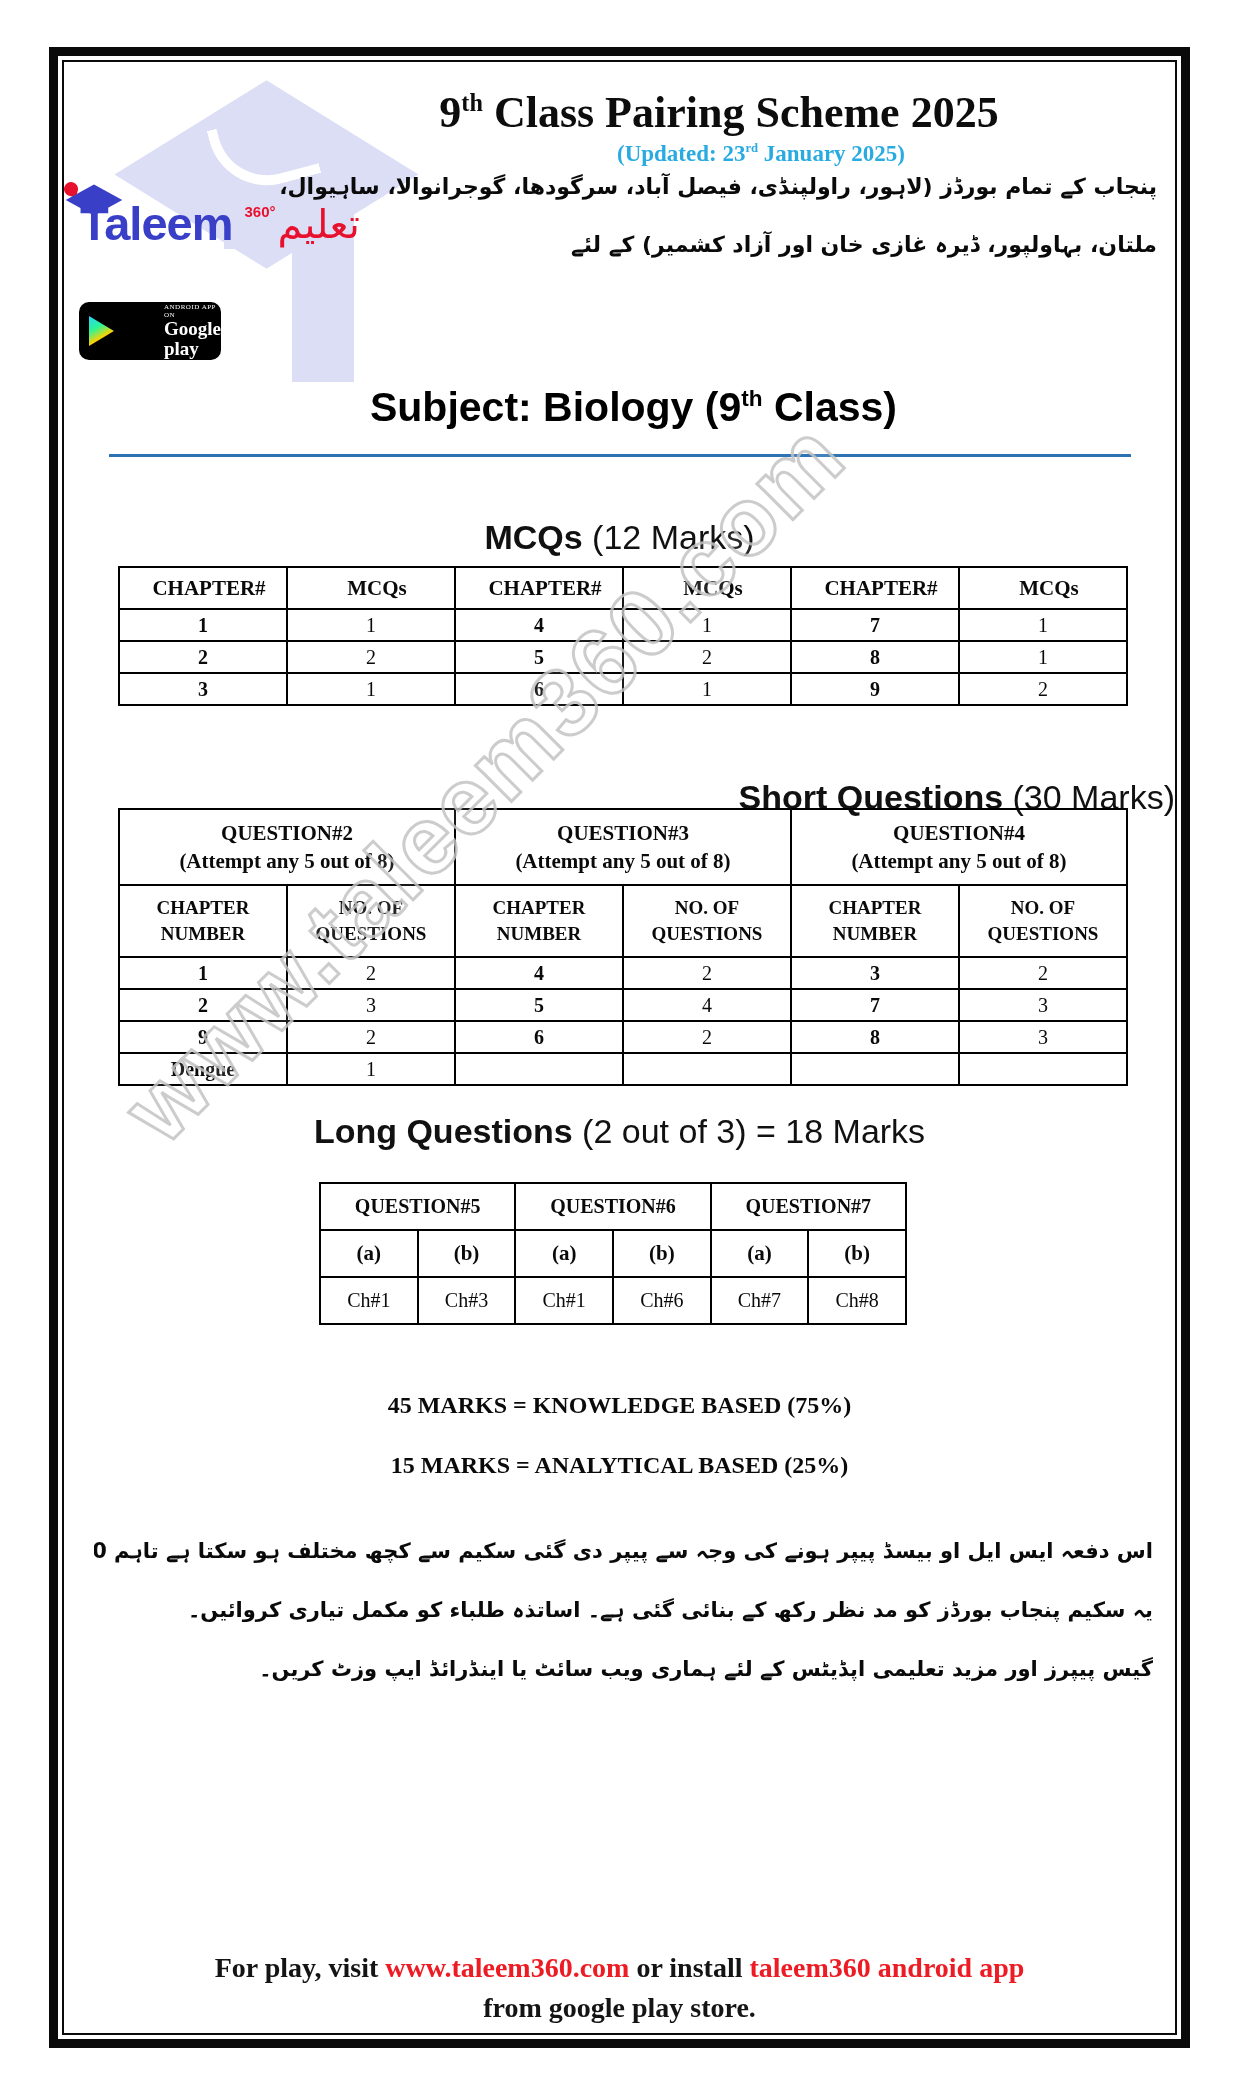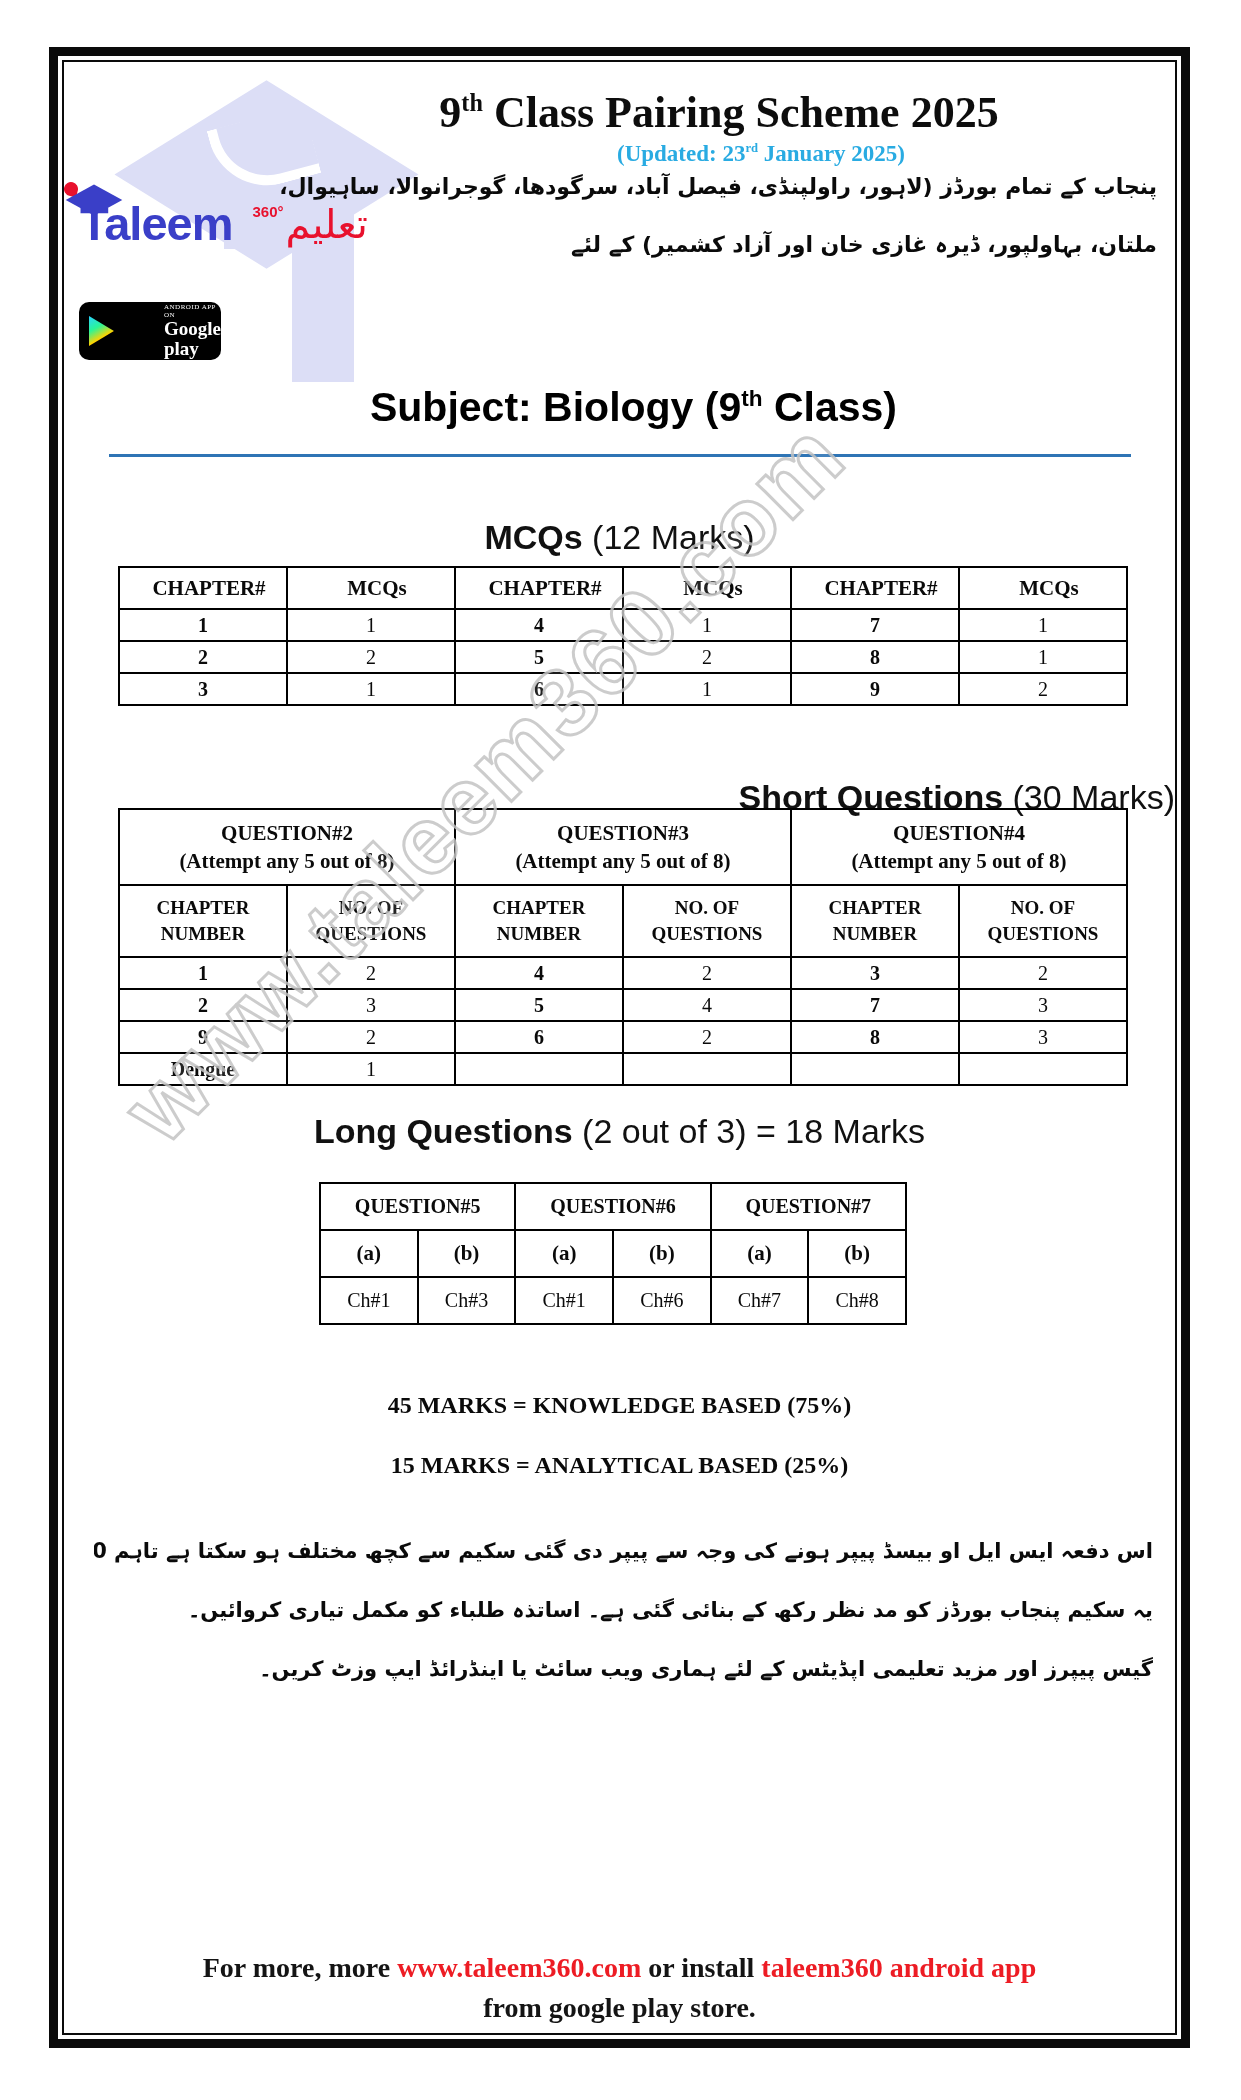--- a/index.html
+++ b/index.html
@@ -20,21 +20,21 @@
   .wm-diamond{position:absolute;left:95px;top:5px;width:215px;height:215px;background:#dcdef6;transform:scaleY(.62) rotate(45deg);}
   .wm-base{position:absolute;left:160px;top:115px;width:115px;height:72px;background:#dcdef6;}
   .wm-col{position:absolute;left:228px;top:95px;width:62px;height:225px;background:#dcdef6;}
   .wm-squiggle{position:absolute;left:150px;top:55px;width:90px;height:60px;border:10px solid #fff;border-top:none;border-right:none;border-radius:0 0 0 60px;transform:rotate(-15deg);}
   
   .brand{position:absolute;left:16px;top:140px;display:flex;align-items:flex-end;z-index:5;font-family:"Liberation Sans",sans-serif;}
   .brand-t-wrap{position:relative;display:inline-block;}
   .brand-cap{position:absolute;left:-6px;top:-22px;width:40px;height:40px;background:#3a3fc8;transform:scaleY(.55) rotate(45deg);}
   .brand-cap-tassel{position:absolute;left:-16px;top:-20px;width:14px;height:14px;background:#e8112d;border-radius:50% 50% 0 50%;transform:rotate(15deg);}
   .brand-name{font-weight:bold;font-size:47px;line-height:44px;color:#3a3fc8;letter-spacing:-1px;}
-  .brand-suffix{font-weight:bold;font-size:15px;color:#e8112d;transform:translateY(-26px);display:inline-block;margin-left:20px;}
+  .brand-suffix{font-weight:bold;font-size:15px;color:#e8112d;transform:translateY(-26px);display:inline-block;margin-left:12px;}
   .brand-urdu{font-family:"DejaVu Sans",sans-serif;font-weight:normal;font-size:40px;line-height:44px;color:#e8112d;margin-left:2px;}
   
   .gp-badge{position:absolute;left:15px;top:240px;width:142px;height:58px;background:#000;border-radius:10px;display:flex;align-items:center;padding:0 10px;box-sizing:border-box;gap:9px;z-index:5;}
   .gp-tri{width:26px;height:30px;clip-path:polygon(0 0,96% 50%,0 100%);background:linear-gradient(150deg,#2ad2ff 0%,#2af598 35%,#ffd300 65%,#ff3a44 100%);flex:0 0 auto;}
   .gp-text{display:flex;flex-direction:column;color:#fff;font-family:Liberation Serif, serif;margin-left:40px;}
   .gp-top{font-size:7px;letter-spacing:.5px;}
   .gp-bottom{font-size:19px;font-weight:bold;letter-spacing:0;line-height:20px;}
   
   .title-block{position:absolute;left:255px;top:16px;width:800px;text-align:center;z-index:4;}
   .main-title{font-weight:bold;font-size:44px;line-height:50px;color:#0d0d0d;font-family:"Liberation Serif",serif;}
@@ -275,20 +275,20 @@
       <div class="m2">15 MARKS = ANALYTICAL BASED (25%)</div>
     </div>
 
     <div class="notes-urdu">
       <div>اس دفعہ ایس ایل او بیسڈ پیپر ہونے کی وجہ سے پیپر دی گئی سکیم سے کچھ مختلف ہو سکتا ہے تاہم 90% یہی سکیم فالو ہو گی۔ انشاء اللہ۔</div>
       <div>یہ سکیم پنجاب بورڈز کو مد نظر رکھ کے بنائی گئی ہے۔ اساتذہ طلباء کو مکمل تیاری کروائیں۔</div>
       <div>گیس پیپرز اور مزید تعلیمی اپڈیٹس کے لئے ہماری ویب سائٹ یا اینڈرائڈ ایپ وزٹ کریں۔</div>
     </div>
 
     <div class="footer">
-      <div><span>For more, more </span><span class="red">www.taleem360.com</span><span> or install </span><span class="red">taleem360 android app</span></div>
+      <div><span>For play, visit </span><span class="red">www.taleem360.com</span><span> or install </span><span class="red">taleem360 android app</span></div>
       <div>from google play store.</div>
     </div>
 
     <div class="watermark">www.taleem360.com</div>
 
   </div>
 </div>
 
 </body></html>

